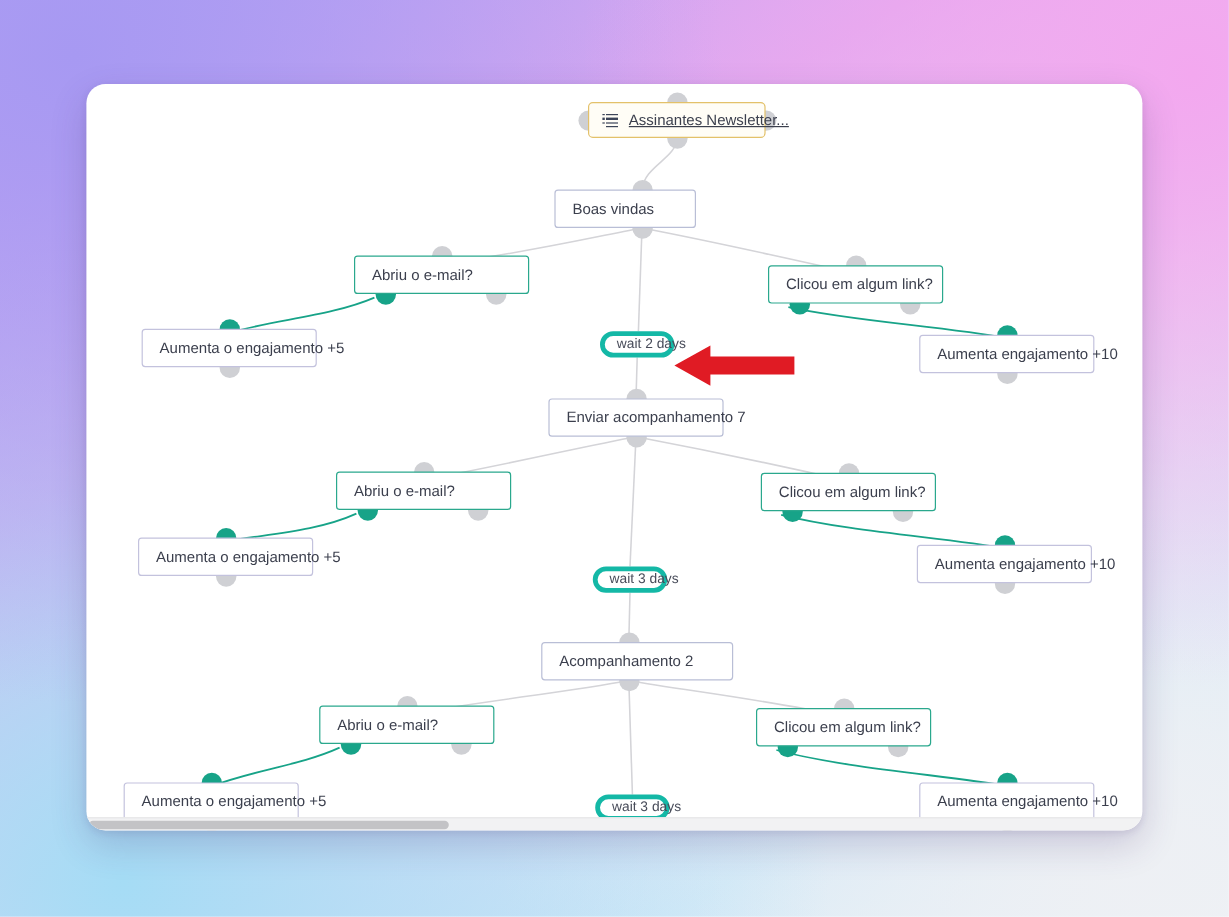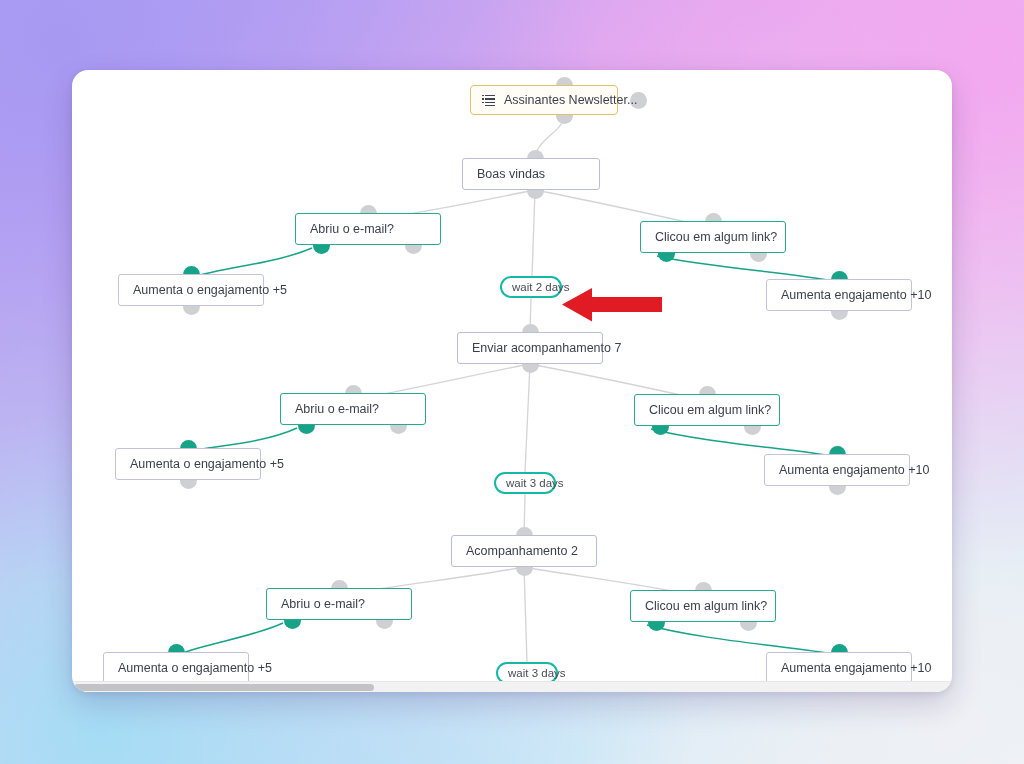--- a/index.html
+++ b/index.html
@@ -67,21 +67,21 @@
     border: 1px solid #e3c16a;
     background: #fffdf6;
     border-radius: 4px;
     padding-left: 11px;
   }
   .node.cond { border: 1px solid #2aa88d; }
   .node.act  { border: 1px solid #c3c2dd; }
   .node.plain{ border: 1px solid #b9bed6; }
 
   .node.wait {
-    border: 2px solid #14b8a6;
+    border: 4px solid #14b8a6;
     border-radius: 12px;
     height: 22px;
     font-size: 11.5px;
     color: #474b59;
     padding: 0 10px;
     background: #fff;
   }
 
   .list-icon {
     width: 13px; height: 11px;
@@ -202,35 +202,35 @@
 
           <path d="M211,553 C178,568 138,572 105,585" marker-end="url(#at)"></path>
 
           <path d="M575,555 C630,570 715,576 768,585" marker-end="url(#at)"></path>
         </g>
       </svg>
 
       <div id="node-layer">
           <div class="port" style="left: 409.5px; top: 21.5px;"></div>
           <div class="port" style="left: 557.5px; top: 21.5px;"></div>
-          <div class="node trigger" style="left: 398px; top: 15px; width: 148px; height: 30px;">
+          <div class="node trigger" style="left: 418px; top: 15px; width: 148px; height: 30px; text-decoration: underline;">
             <span class="list-icon">
               <i></i>
               <i></i>
               <i></i>
               <i></i>
               <b></b>
               <b></b>
               <b></b>
             </span>
             <span>Assinantes Newsletter...</span>
           </div>
           <div class="port" style="left: 483.5px; top: 6.5px;"></div>
           <div class="port" style="left: 483.5px; top: 36.5px;"></div>
-          <div class="node plain" style="left: 390px; top: 88px; width: 138px; height: 32px;">
+          <div class="node plain" style="left: 390px; top: 88px; width: 118px; height: 32px;">
             <span>Boas vindas</span>
           </div>
           <div class="port" style="left: 454.5px; top: 79.5px;"></div>
           <div class="port" style="left: 454.5px; top: 111.5px;"></div>
           <div class="node cond" style="left: 223px; top: 143px; width: 146px; height: 32px;">
             <span>Abriu o e-mail?</span>
           </div>
           <div class="port" style="left: 287.5px; top: 134.5px;"></div>
           <div class="port teal" style="left: 241px; top: 166.5px;"></div>
           <div class="port" style="left: 333px; top: 166.5px;"></div>
@@ -276,21 +276,21 @@
           <div class="port teal" style="left: 107.5px; top: 369.5px;"></div>
           <div class="port" style="left: 107.5px; top: 401.5px;"></div>
           <div class="node act" style="left: 692px; top: 384px; width: 146px; height: 32px;">
             <span>Aumenta engajamento +10</span>
           </div>
           <div class="port teal" style="left: 756.5px; top: 375.5px;"></div>
           <div class="port" style="left: 756.5px; top: 407.5px;"></div>
           <div class="node wait" style="left: 422px; top: 402px; width: 62px; height: 22px;">
             <span>wait 3 days</span>
           </div>
-          <div class="node plain" style="left: 379px; top: 465px; width: 146px; height: 32px;">
+          <div class="node plain" style="left: 379px; top: 465px; width: 160px; height: 32px;">
             <span>Acompanhamento 2</span>
           </div>
           <div class="port" style="left: 443.5px; top: 456.5px;"></div>
           <div class="port" style="left: 443.5px; top: 488.5px;"></div>
           <div class="node cond" style="left: 194px; top: 518px; width: 146px; height: 32px;">
             <span>Abriu o e-mail?</span>
           </div>
           <div class="port" style="left: 258.5px; top: 509.5px;"></div>
           <div class="port teal" style="left: 212px; top: 541.5px;"></div>
           <div class="port" style="left: 304px; top: 541.5px;"></div>

